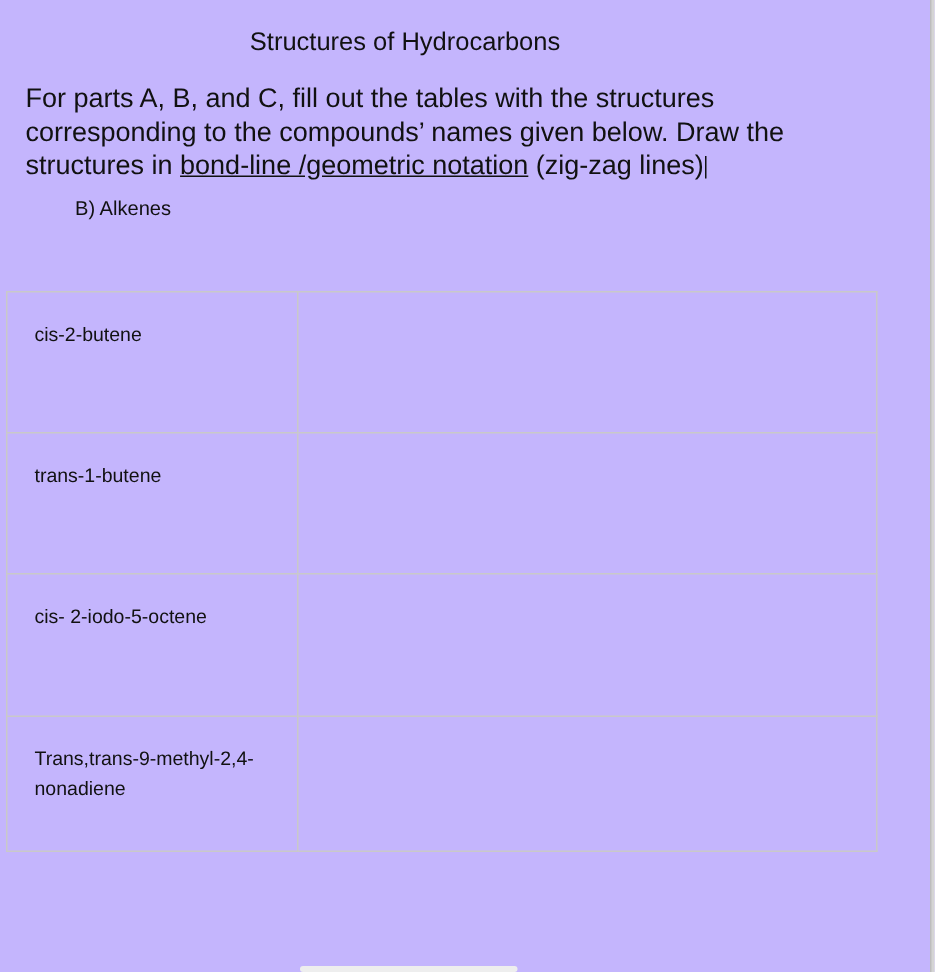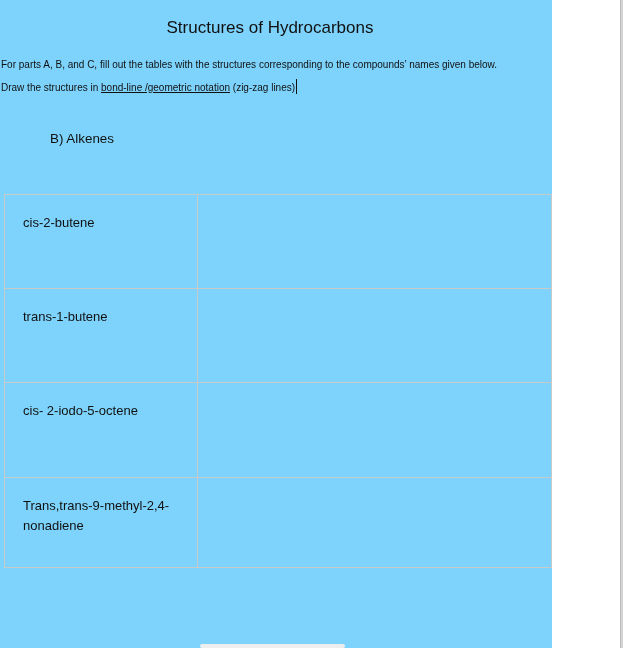--- a/index.html
+++ b/index.html
@@ -1,32 +1,32 @@
 <!DOCTYPE html>
 <html><head>
   <meta charset="utf-8">
   <style>
     html, body { margin: 0; padding: 0; }
     body {
       width: 623px; height: 648px; overflow: hidden; background: #ffffff;
       font-family: "Liberation Sans", sans-serif; color: #111;
       position: relative;
     }
-    .page { position: absolute; left: 0; top: 0; width: 552px; height: 648px; background: #7dd3fc; }
+    .page { position: absolute; left: 0; top: 0; width: 620px; height: 648px; background: #c4b5fd; }
     .right-edge {
       position: absolute; left: 620px; top: 0; width: 3px; height: 648px;
       background: #d4d4d4; border-left: 1px solid #bdbdbd; box-sizing: border-box;
     }
     .title {
       position: absolute; left: 0; width: 540px; top: 18px; text-align: center;
       font-size: 17px; color: #111;
     }
     .para {
-      position: absolute; left: 1px; top: 54px; width: 520px;
-      font-size: 10px; line-height: 22.5px; color: #111;
+      position: absolute; left: 17px; top: 54px; width: 520px;
+      font-size: 18px; line-height: 22.5px; color: #111;
     }
     .u { text-decoration: underline; }
     .caret { display: inline-block; width: 1px; height: 15px; background: #111; vertical-align: -3px; margin-left: 1px; }
     .section {
       position: absolute; left: 5px; top: 131px; font-size: 13.4px; color: #111; margin-left: 45px;
     }
     table.grid {
       position: absolute; left: 4px; top: 194px; border-collapse: collapse;
       table-layout: fixed;
     }

